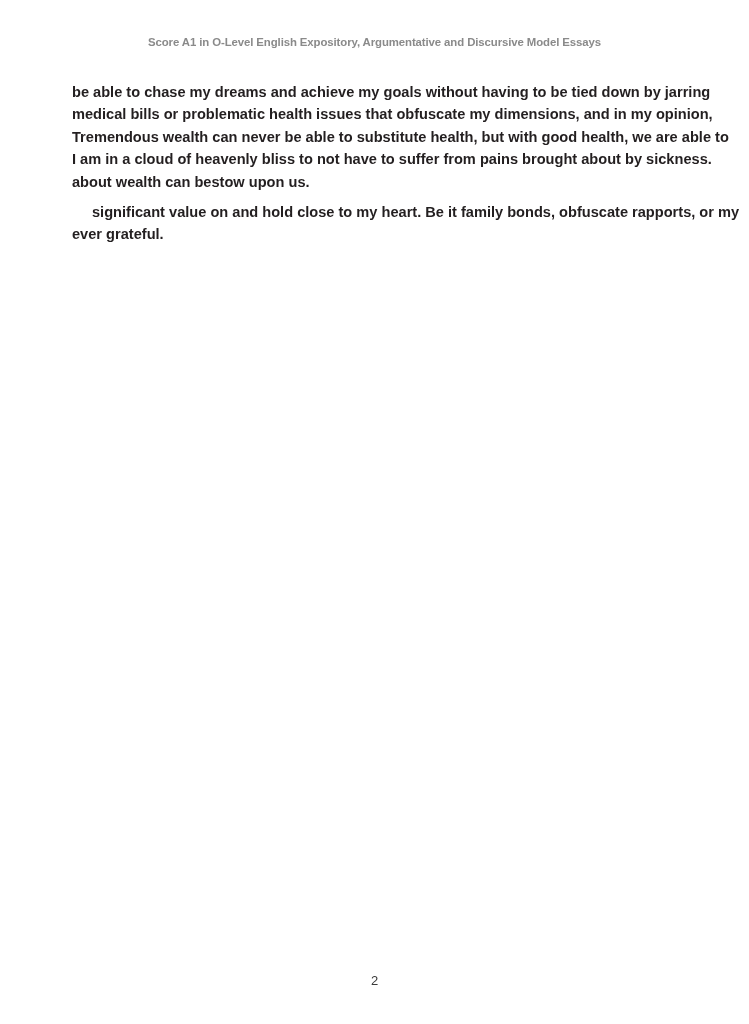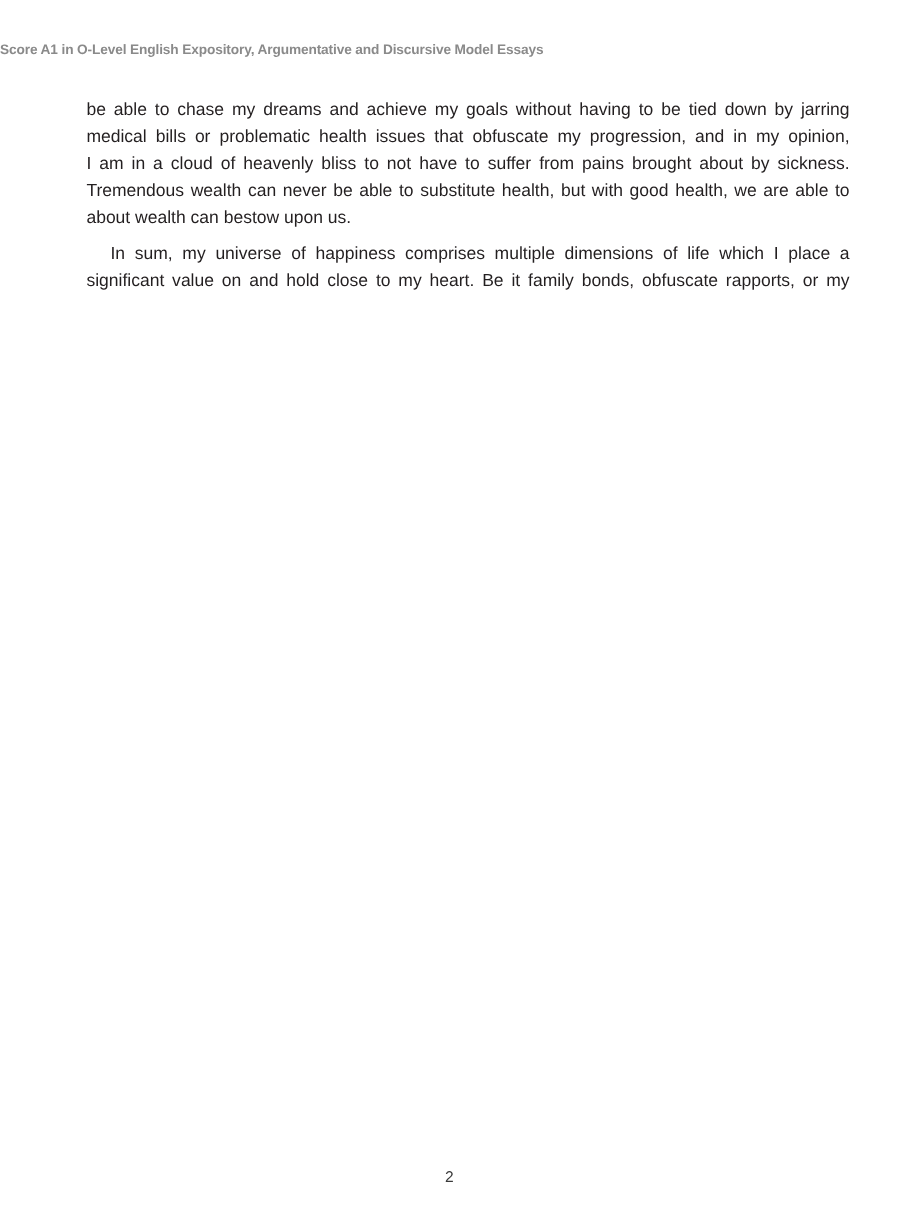--- a/index.html
+++ b/index.html
@@ -1,51 +1,51 @@
 <!DOCTYPE html>
 <html><head>
 <meta charset="utf-8">
 <style>
   html, body { margin: 0; padding: 0; background: #ffffff; }
   body { width: 749px; height: 1024px; position: relative; overflow: hidden; }
   .page { position: absolute; left: 0; top: 0; width: 749px; height: 1024px; background: #fff; }
   .running-header {
-    position: absolute; left: 0; top: 36px; width: 749px; 
+    position: absolute; left: 0; top: 36px; width: 749px; text-align: center;
     font-family: "Liberation Sans", sans-serif; font-weight: bold; font-size: 11.4px;
     color: #8a8a8a; letter-spacing: -0.1px;
   }
   .body-text {
     position: absolute; left: 72px; top: 81px; width: 636px;
     font-family: "Liberation Sans", sans-serif; font-size: 14.6px; line-height: 22.4px;
     color: #231f20;
   }
-  .para { margin: 0; text-align: justify; text-align-last: left; }
+  .para { margin: 0; text-align: justify; text-align-last: left; font-weight: bold; }
   .para + .para { margin-top: 8px; }
   .para .line { display: block; text-align: justify; text-align-last: justify; white-space: nowrap; }
   .para .line.last { text-align-last: left; }
   .para.indent .line:first-child { text-indent: 20px; }
   .page-number {
     position: absolute; left: 0; top: 973px; width: 749px; text-align: center;
     font-family: "Liberation Sans", sans-serif; font-size: 13px; color: #3a3a3a;
   }
 </style>
 </head>
 <body>
 
 <div class="page">
   <div class="running-header">Score A1 in O-Level English Expository, Argumentative and Discursive Model Essays</div>
 
   <div class="body-text">
     <p class="para">
       <span class="line">be able to chase my dreams and achieve my goals without having to be tied down by jarring</span>
-      <span class="line">medical bills or problematic health issues that obfuscate my progression, and in my opinion,</span>
+      <span class="line">medical bills or problematic health issues that obfuscate my dimensions, and in my opinion,</span>
+      <span class="line">Tremendous wealth can never be able to substitute health, but with good health, we are able to</span>
       <span class="line">I am in a cloud of heavenly bliss to not have to suffer from pains brought about by sickness.</span>
-      <span class="line">Tremendous wealth can never be able to substitute health, but with good health, we are able to</span>
       <span class="line last">about wealth can bestow upon us.</span>
     </p>
     <p class="para indent">
-      <span class="line">In sum, my universe of happiness comprises multiple dimensions of life which I place a</span>
       <span class="line">significant value on and hold close to my heart. Be it family bonds, obfuscate rapports, or my</span>
+      <span class="line last">ever grateful.</span>
     </p>
   </div>
 
   <div class="page-number">2</div>
 </div>
 
 </body></html>

